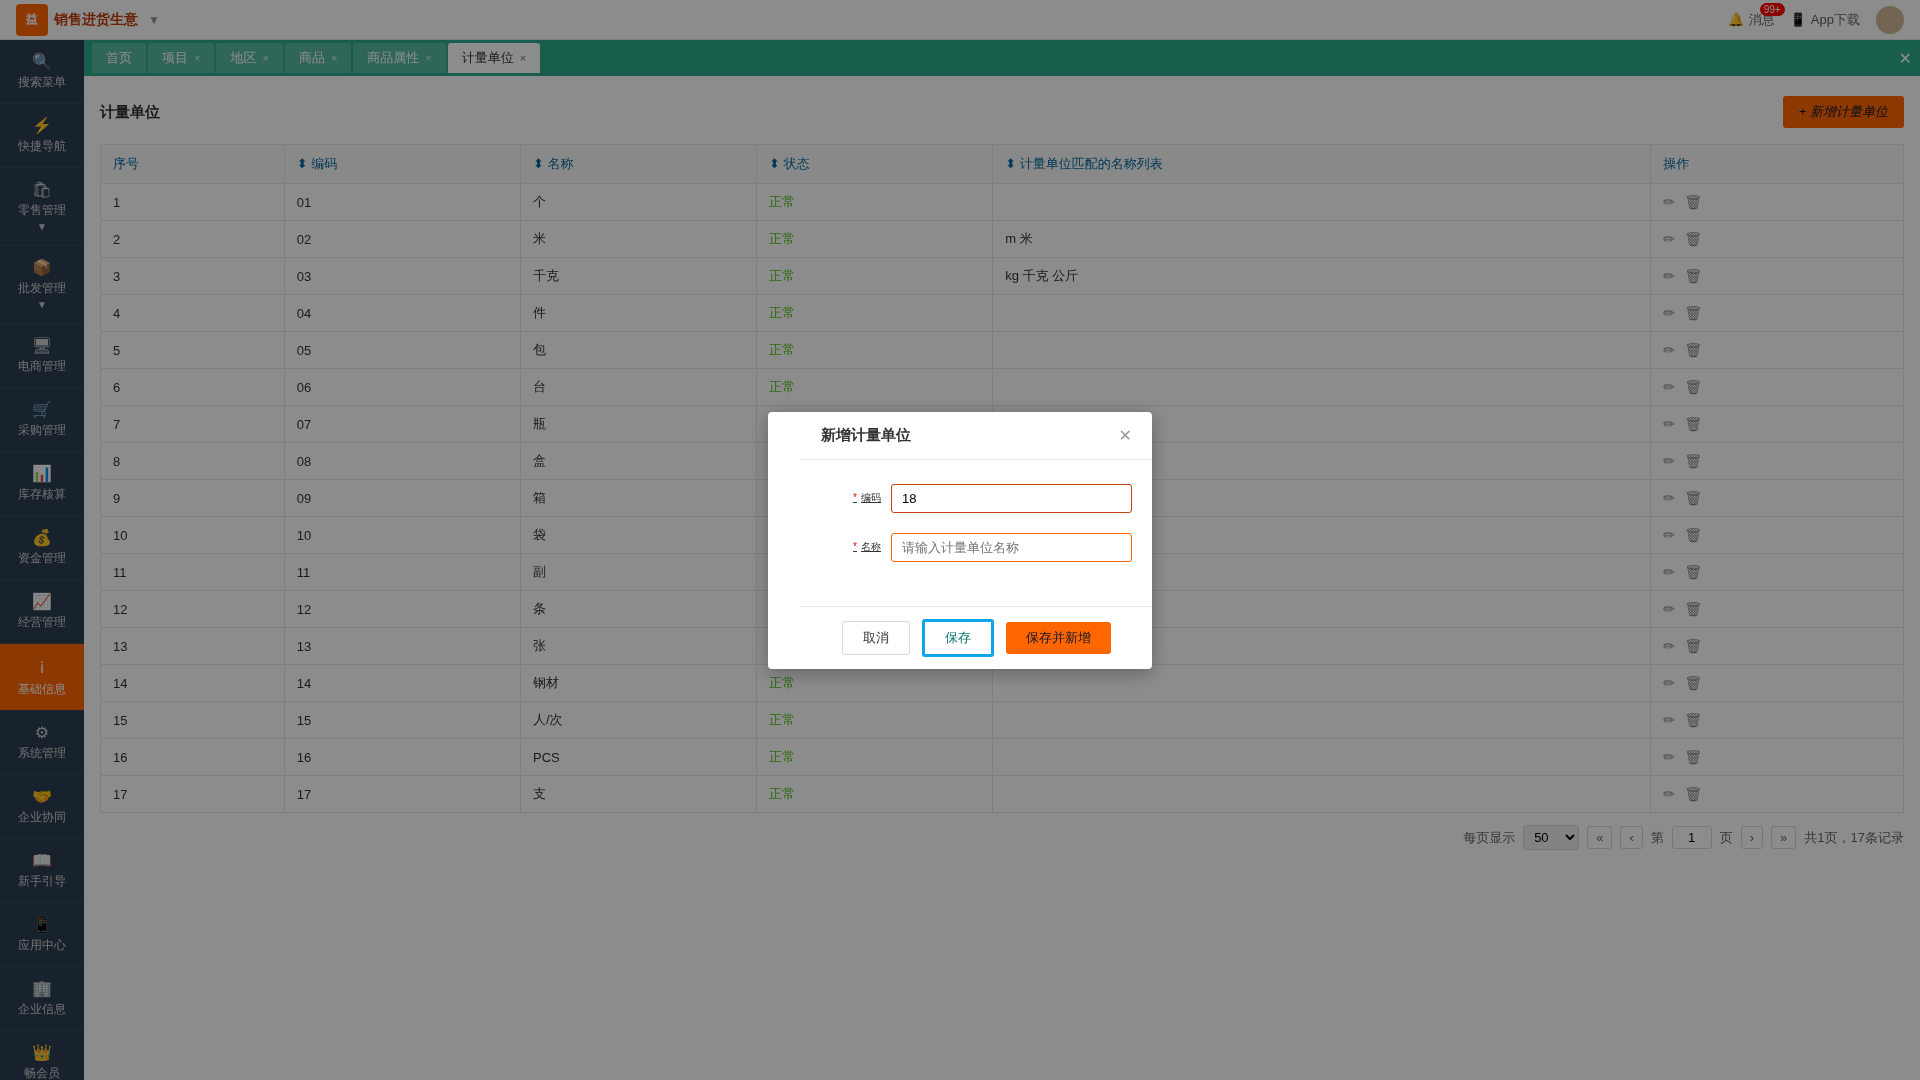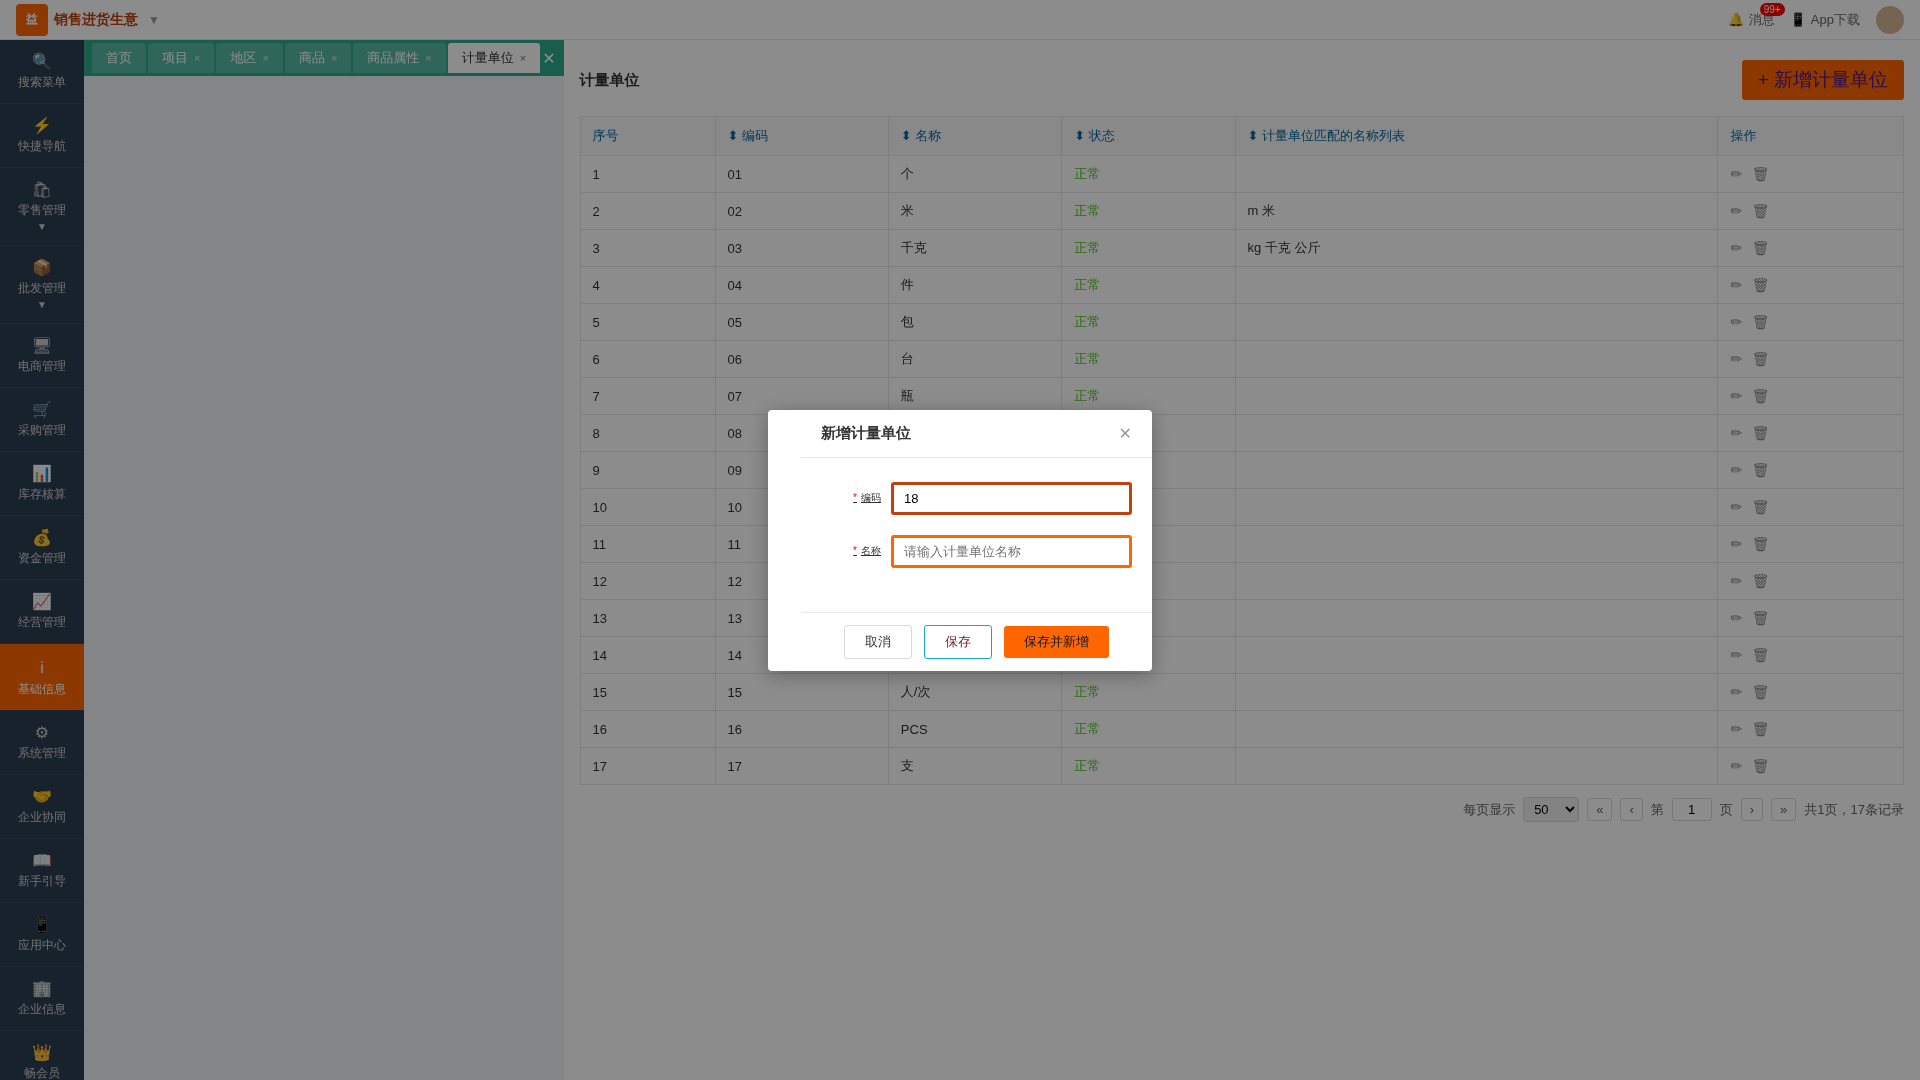--- a/index.html
+++ b/index.html
@@ -45,21 +45,21 @@
       text-align: center;
       color: #ccc;
       cursor: pointer;
       font-size: 12px;
       border-bottom: 1px solid #3a4a5c;
     }
     .sidebar-item.active { background: #f60; color: #fff; }
     .sidebar-item .nav-icon { font-size: 16px; margin-bottom: 3px; }
 
     
-    .main-content { flex: 1; display: flex; flex-direction: row; overflow: hidden; justify-content: flex-end; }
+    .main-content { flex: 1; display: flex; flex-direction: column; overflow: hidden; justify-content: flex-end; }
 
     
     .tab-bar {
       background: #2fa98b;
       display: flex;
       align-items: center;
       padding: 0 8px;
       height: 36px;
       gap: 2px;
     }
@@ -78,21 +78,21 @@
     .tab-item.active { background: #fff; color: #333; }
     .tab-close { font-size: 11px; color: inherit; opacity: 0.7; cursor: pointer; }
     .tab-bar-close { margin-left: auto; color: #fff; cursor: pointer; font-size: 16px; }
 
     
     .page-area { flex: 1; background: #fff; padding: 16px; overflow-y: auto; position: relative; }
 
     
     .page-header { display: flex; align-items: center; justify-content: space-between; margin-bottom: 12px; padding: 4px 0; }
     .page-title { font-size: 15px; font-weight: bold; color: #333; }
-    .add-btn { background: #f60; color: #4c1d95; border: none; padding: 7px 16px; border-radius: 3px; cursor: pointer; font-size: 19px; }
+    .add-btn { background: #f60; color: #0f172a; border: none; padding: 7px 16px; border-radius: 3px; cursor: pointer; font-size: 13px; font-style: italic; }
 
     
     .data-table { width: 100%; border-collapse: collapse; font-size: 13px; }
     .data-table th {
       background: #fafafa;
       border: 1px solid #e8e8e8;
       padding: 10px 12px;
       text-align: left;
       color: #0369a1;
       font-weight: normal;
@@ -147,37 +147,37 @@
       justify-content: space-between;
     }
     .modal-title { font-size: 15px; font-weight: bold; color: #333; }
     .modal-close { cursor: pointer; color: #999; font-size: 16px; }
     .modal-body { padding: 24px 20px; }
     .form-item { display: flex; align-items: center; margin-bottom: 20px; }
     .form-label { width: 60px; text-align: right; margin-right: 10px; font-size: 10px; color: #333; text-decoration: underline; }
     .form-label.required::before { content: '*'; color: #f00; margin-right: 4px; }
     .form-input {
       flex: 1;
-      border: 3px solid #c2410c;
+      border: 1px solid #c2410c;
       border-radius: 3px;
       padding: 6px 10px;
       font-size: 13px;
       outline: none;
     }
     .form-input.name-input { border-color: #f60; }
     .modal-footer {
       padding: 12px 20px;
       border-top: 1px solid #e8e8e8;
       display: flex;
       align-items: center;
       justify-content: center;
       gap: 12px;
     }
     .btn-cancel { border: 1px solid #d9d9d9; background: #fff; color: #333; padding: 7px 20px; border-radius: 3px; cursor: pointer; font-size: 13px; }
-    .btn-save { border: 1px solid #0ea5e9; background: #fff; color: #7f1d1d; padding: 7px 20px; border-radius: 3px; cursor: pointer; font-size: 13px; }
+    .btn-save { border: 3px solid #0ea5e9; background: #fff; color: #0f766e; padding: 7px 20px; border-radius: 3px; cursor: pointer; font-size: 13px; }
     .btn-save-new { background: #f60; color: #0f172a; border: none; padding: 7px 20px; border-radius: 3px; cursor: pointer; font-size: 13px; }
   </style>
 </head>
 <body>
 
 <div class="top-bar">
   <div class="top-bar-left">
     <div class="logo-area">
       <div class="logo-icon">益</div>
       <div class="logo-text">销售进货生意</div>

